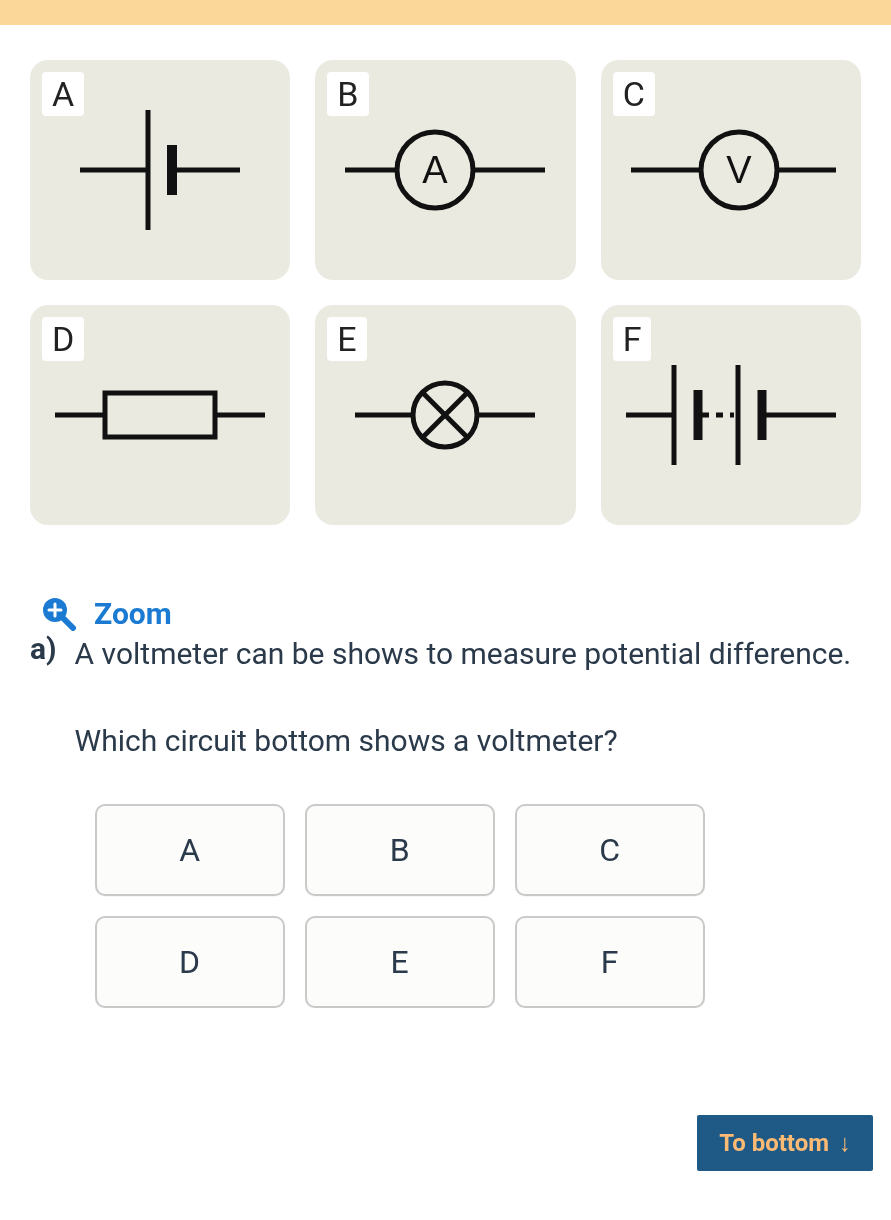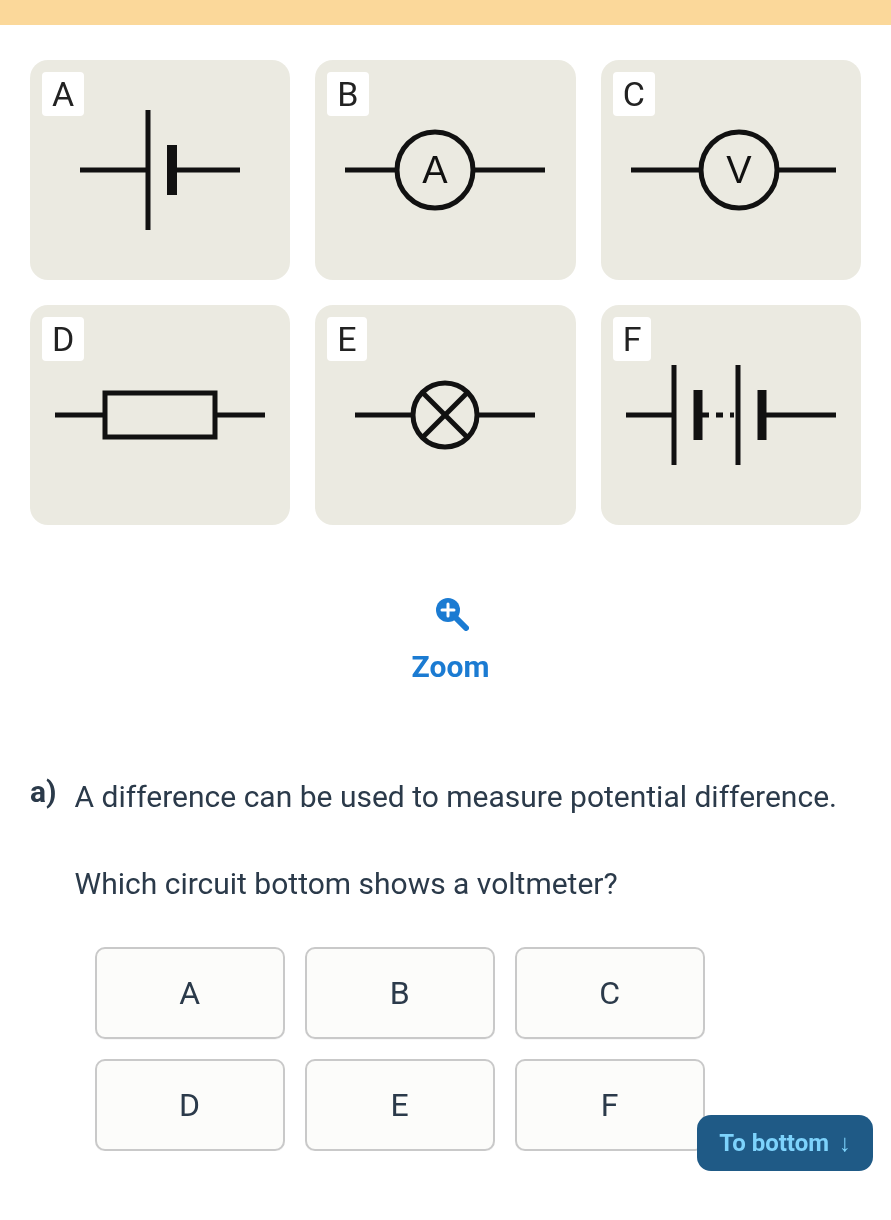--- a/index.html
+++ b/index.html
@@ -41,23 +41,21 @@
     font-weight: 400;
     padding: 0px 10px;
     color: #222;
     line-height: 1.3;
   }
   .zoom-row {
     display: flex;
     align-items: center;
     gap: 18px;
     margin-left: 10px;
-    margin-bottom: 90px;
     cursor: pointer;
-    flex-direction: column;
   }
   .zoom-text {
     color: #1b7bd2;
     font-weight: 700;
     font-size: 30px;
   }
   .question {
     display: flex;
     gap: 18px;
   }
@@ -91,22 +89,22 @@
     display: flex;
     align-items: center;
     justify-content: center;
     cursor: pointer;
     box-shadow: 0 1px 0 rgba(0,0,0,0.03);
   }
   .to-bottom {
     position: fixed;
     right: 18px;
     background: #1f5a86;
-    color: #7dd3fc;
-    border-radius: 14px;
+    color: #fdba74;
+    border-radius: 2px;
     padding: 14px 22px;
     font-size: 24px;
     font-weight: 700;
     display: flex;
     align-items: center;
     gap: 10px;
     cursor: pointer;
   }
   .to-bottom-pos { top: 1115px; }
   .arrow-down {
@@ -194,21 +192,21 @@
       <line x1="23" y1="23" x2="33" y2="33" stroke="#1b7bd2" stroke-width="6" stroke-linecap="round"></line>
       <line x1="15" y1="9" x2="15" y2="21" stroke="#fff" stroke-width="3" stroke-linecap="round"></line>
       <line x1="9" y1="15" x2="21" y2="15" stroke="#fff" stroke-width="3" stroke-linecap="round"></line>
     </svg>
     <span class="zoom-text">Zoom</span>
   </div>
 
   <div class="question">
     <div class="q-marker">a)</div>
     <div class="q-body">
-      <p class="q-text">A difference can be used to measure potential difference.</p>
+      <p class="q-text">A voltmeter can be shows to measure potential difference.</p>
       <p class="q-text">Which circuit bottom shows a voltmeter?</p>
 
       <div class="answers">
         <div class="answer-btn">A</div>
         <div class="answer-btn">B</div>
         <div class="answer-btn">C</div>
         <div class="answer-btn">D</div>
         <div class="answer-btn">E</div>
         <div class="answer-btn">F</div>
       </div>

